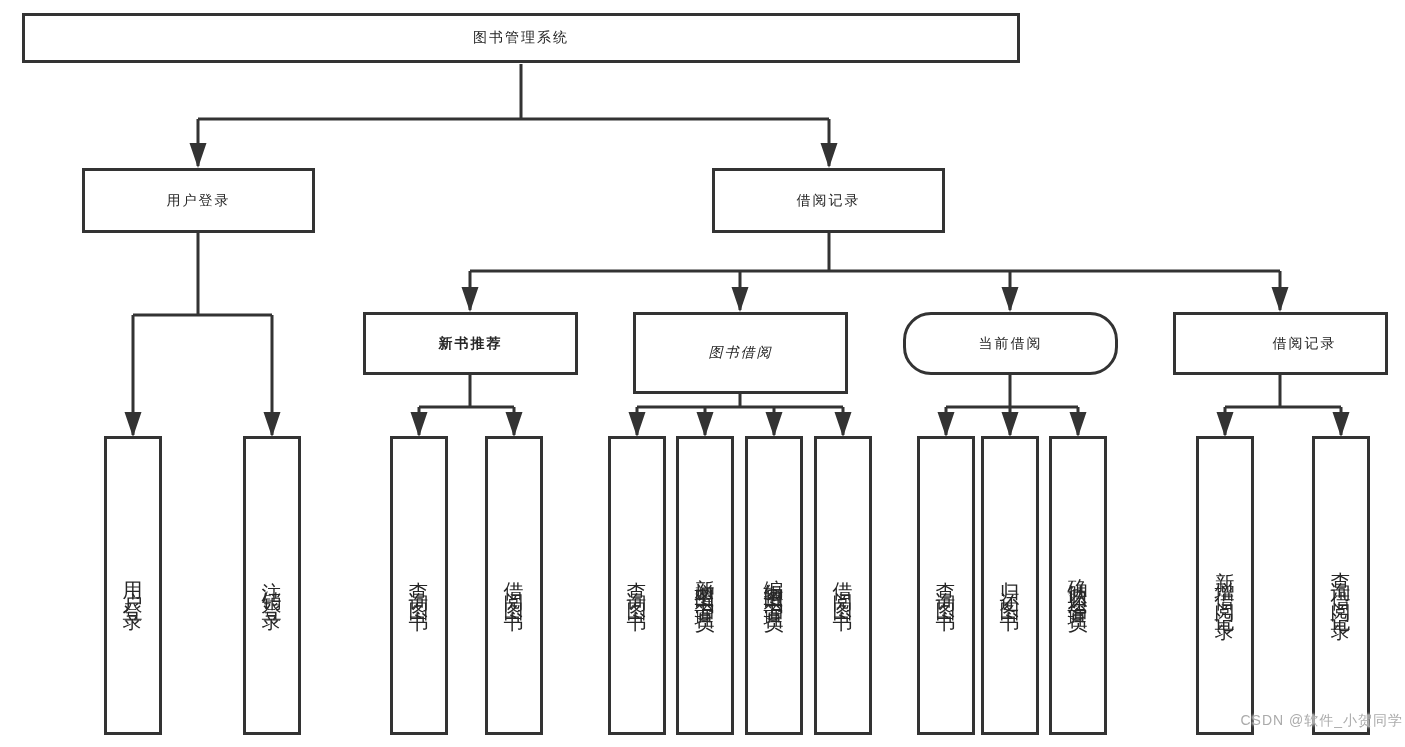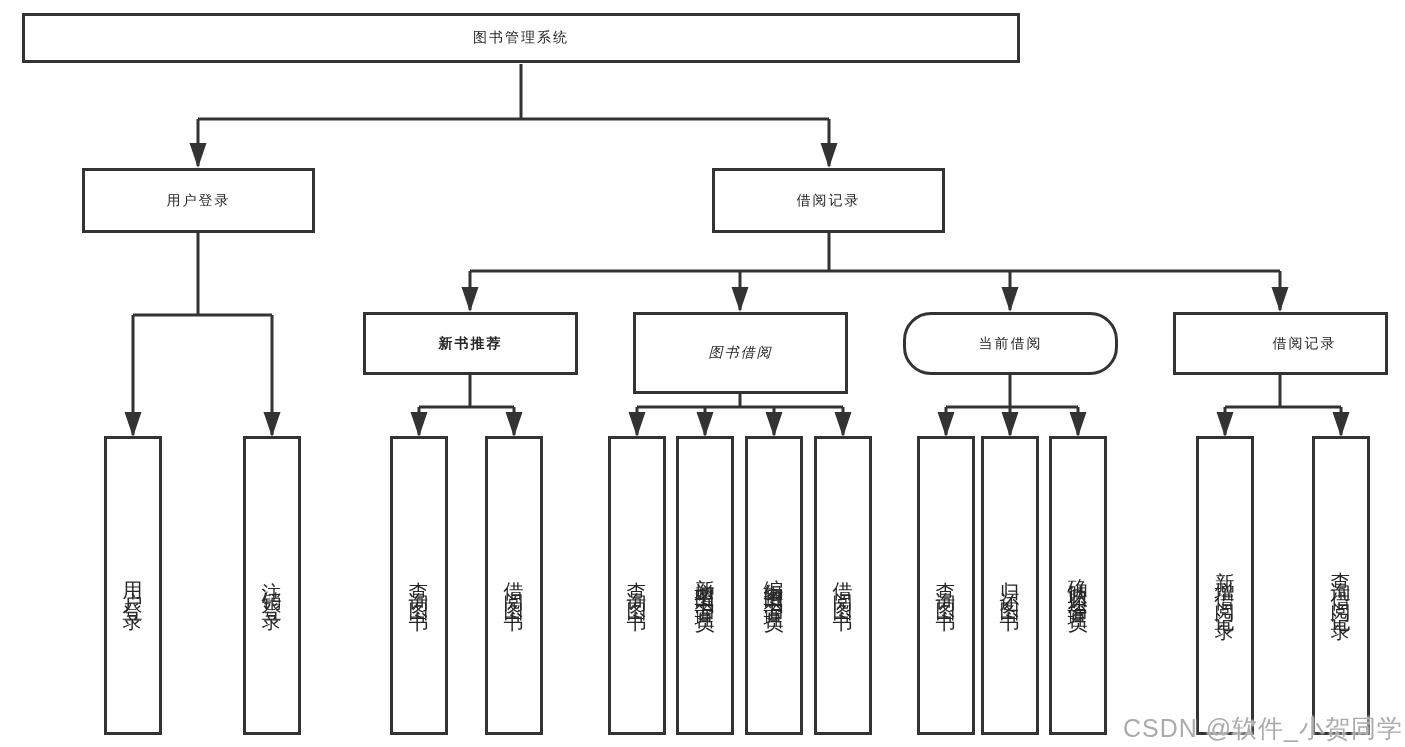--- a/index.html
+++ b/index.html
@@ -37,21 +37,21 @@
     text-orientation: mixed;
     font-size: 20px;
     letter-spacing: 10px;
     line-height: 1;
   }
   .vbox.long { letter-spacing: 5px; }
   .watermark {
     position: absolute;
     right: 2px;
     top: 712px;
-    font-size: 25px;
+    font-size: 14px;
     color: #ababab;
     letter-spacing: 1px;
     white-space: nowrap;
     text-shadow: 0 0 3px #ffffff, 0 0 3px #ffffff;
     z-index: 5;
   }
 </style>
 </head>
 <body>
 

